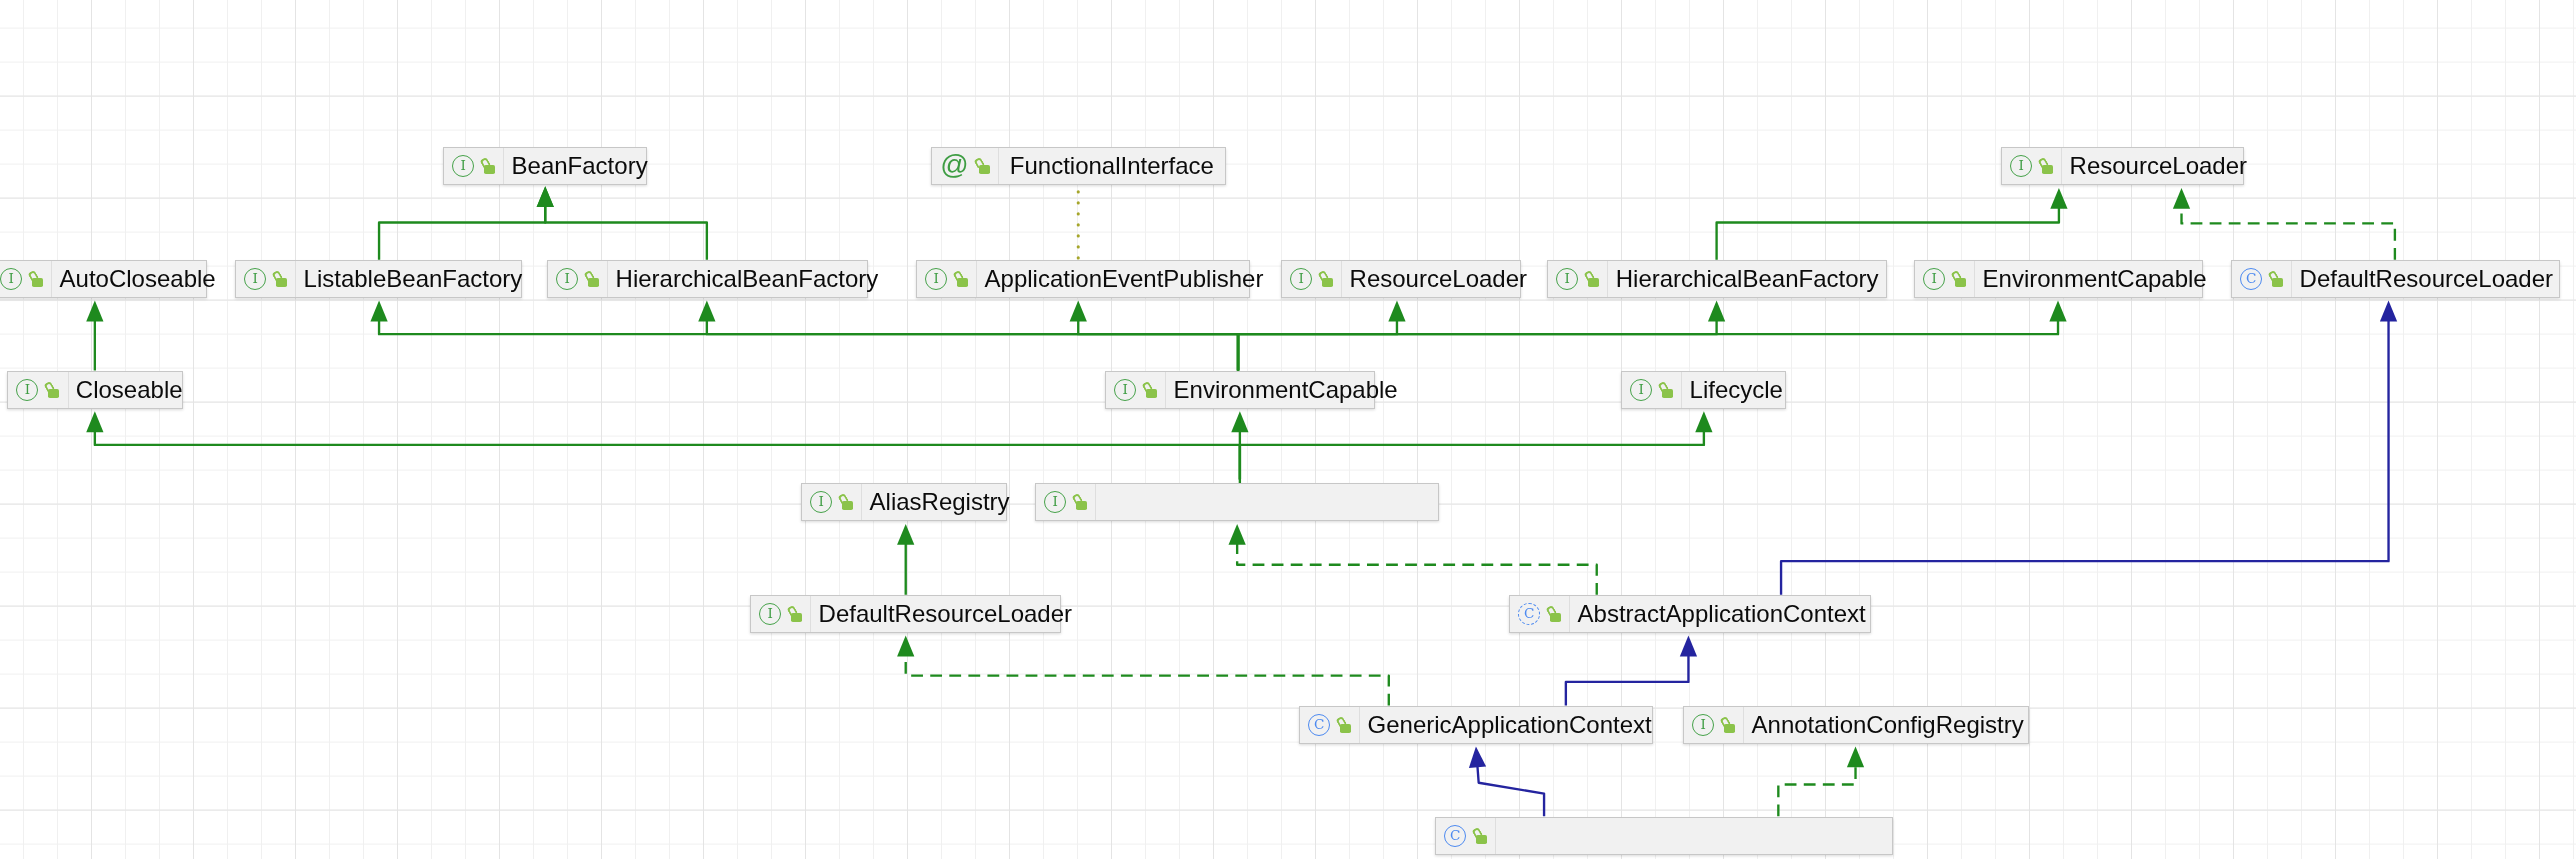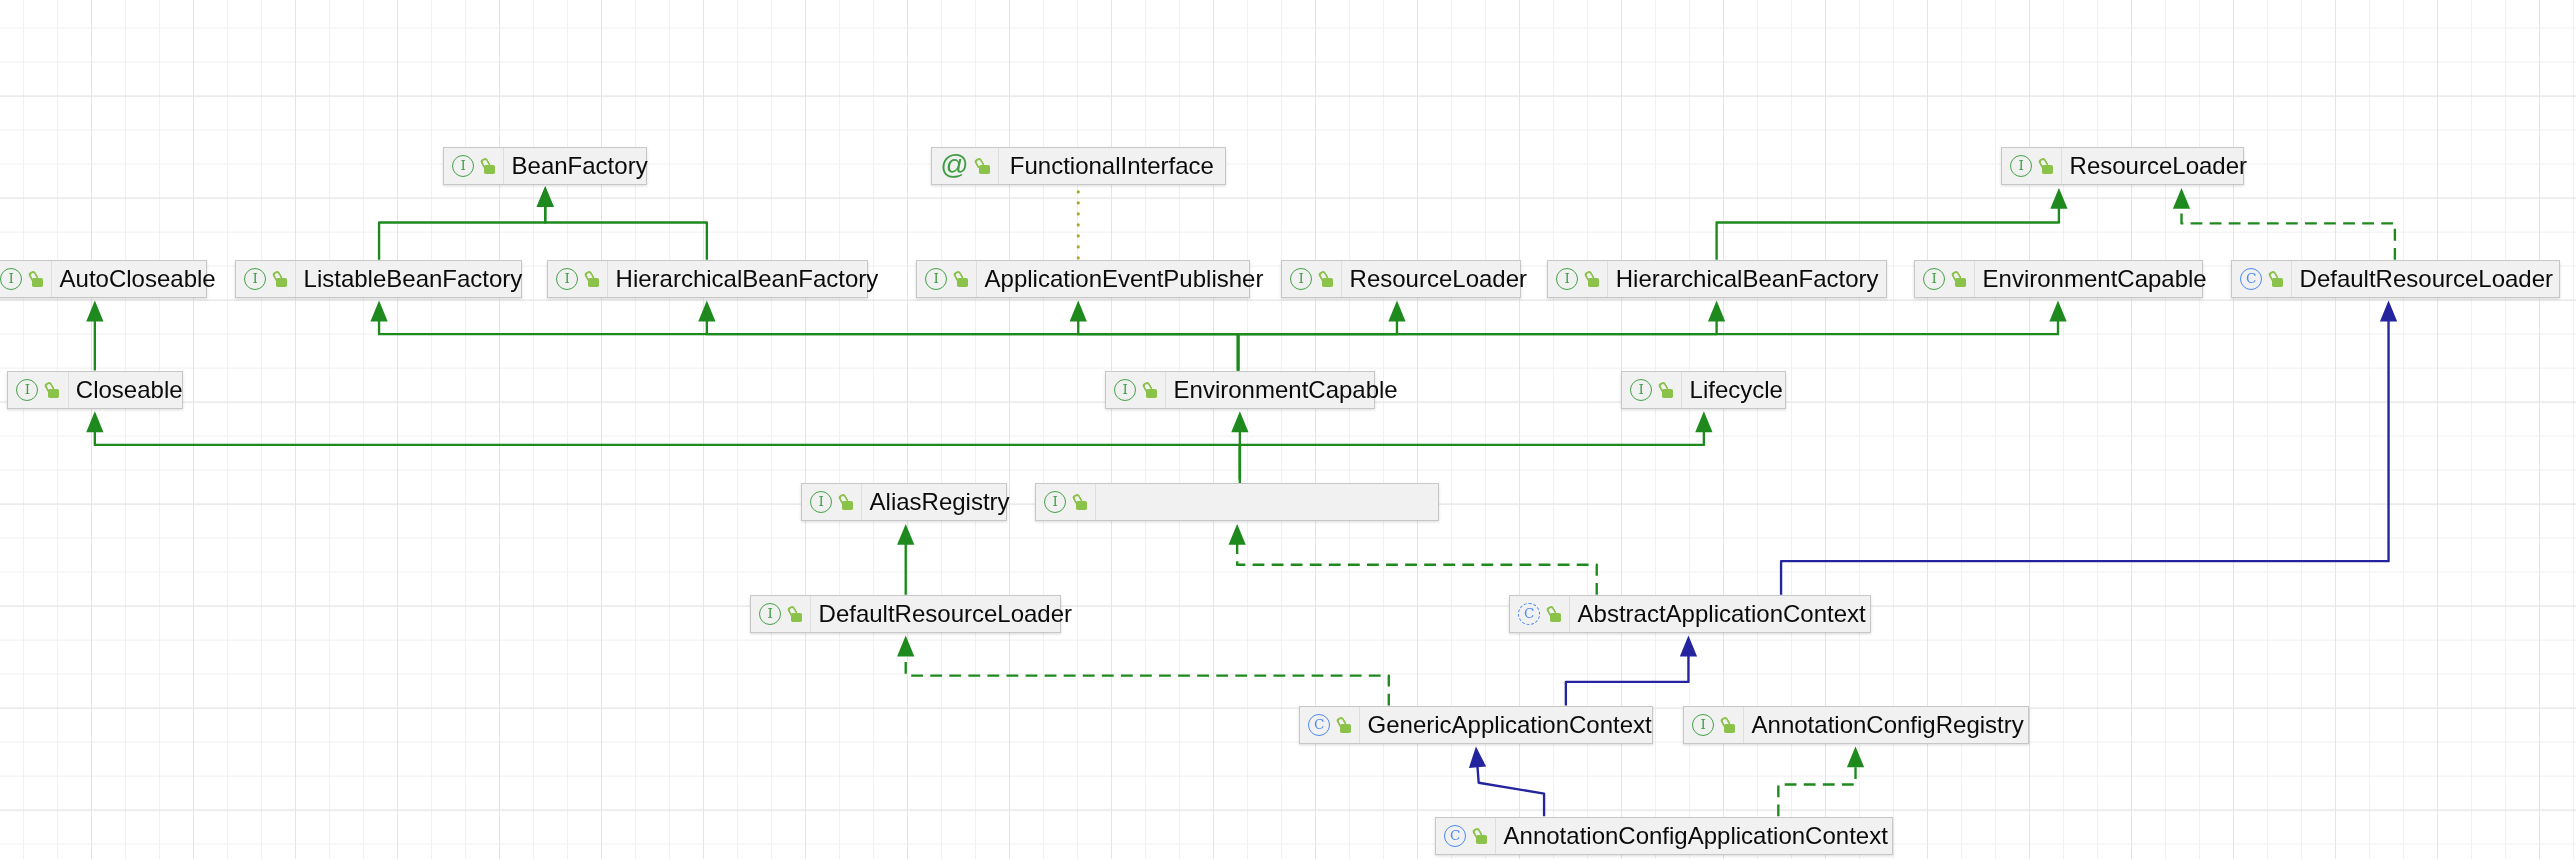--- a/index.html
+++ b/index.html
@@ -287,16 +287,15 @@
       <span class="label">AnnotationConfigRegistry</span>
     </div>
     <div class="node" style="left: 1435px; top: 817px; width: 458px;">
       <span class="icons">
         <span class="ticon class">C</span>
         <span class="lock">
           <span class="shackle"></span>
           <span class="body"></span>
         </span>
       </span>
-      <span class="label">AnnotationConfigApplicationContext</span>
     </div>
   </div>
 
 
 </body></html>

